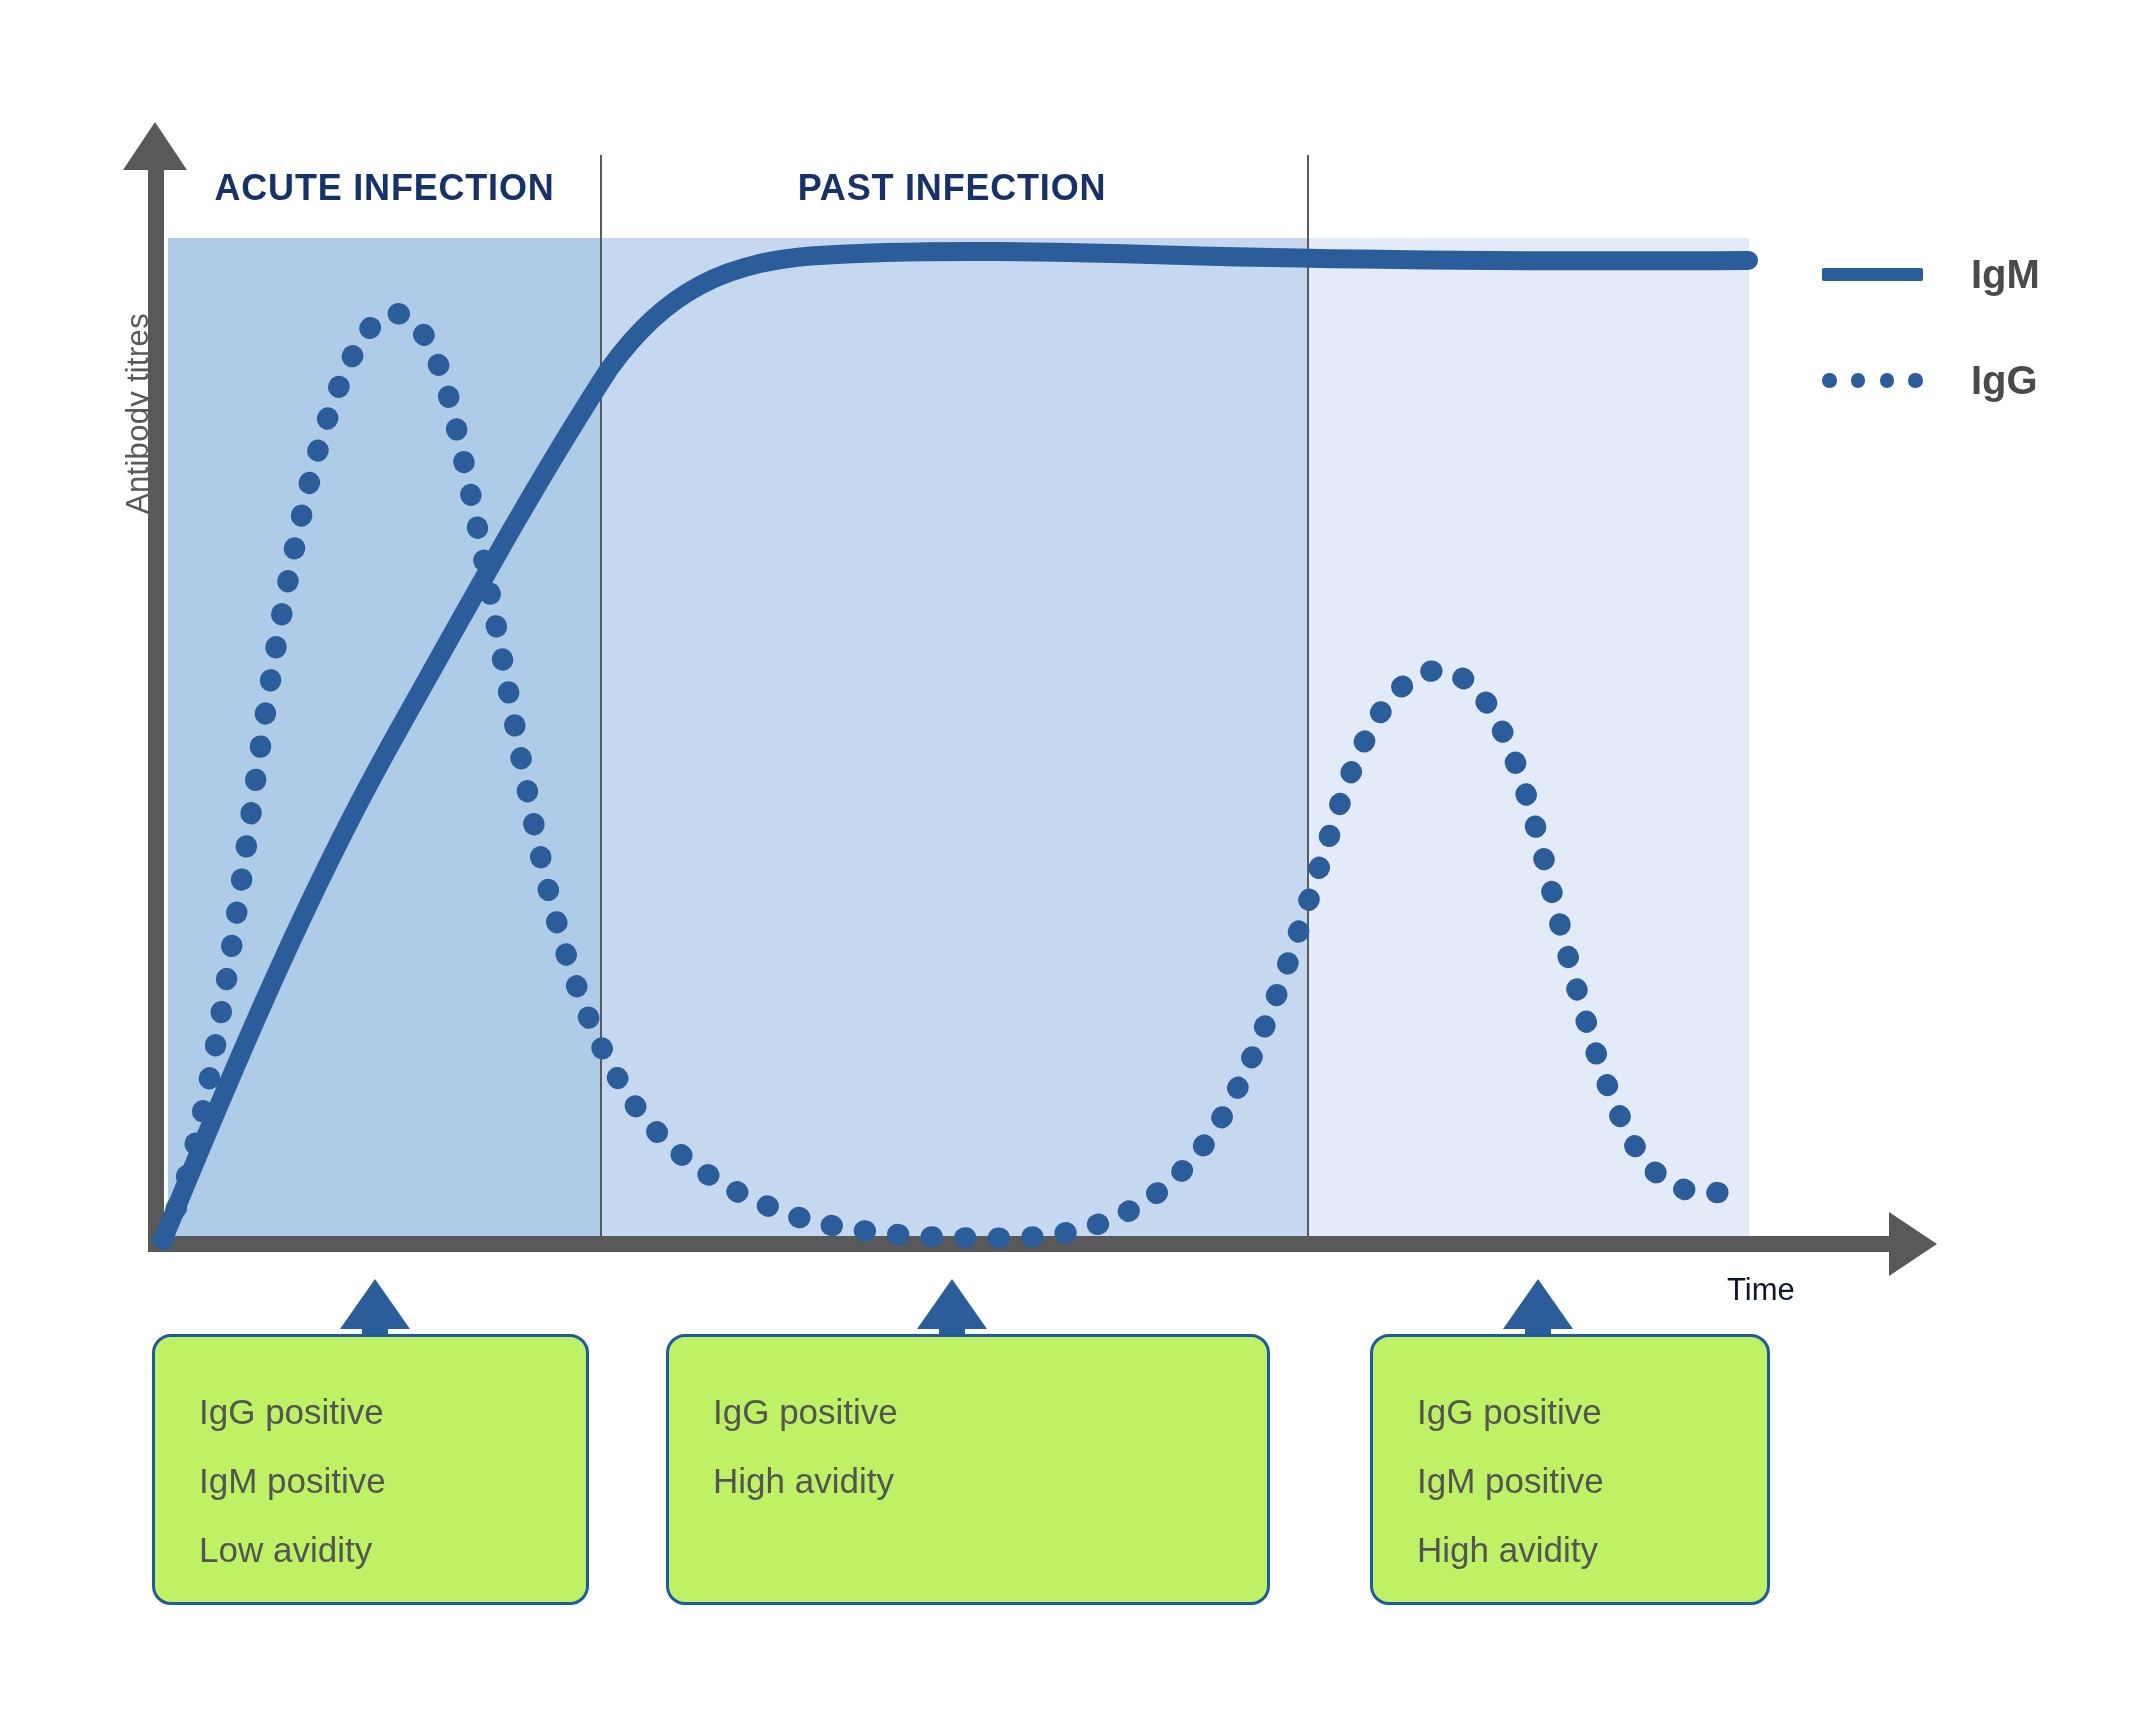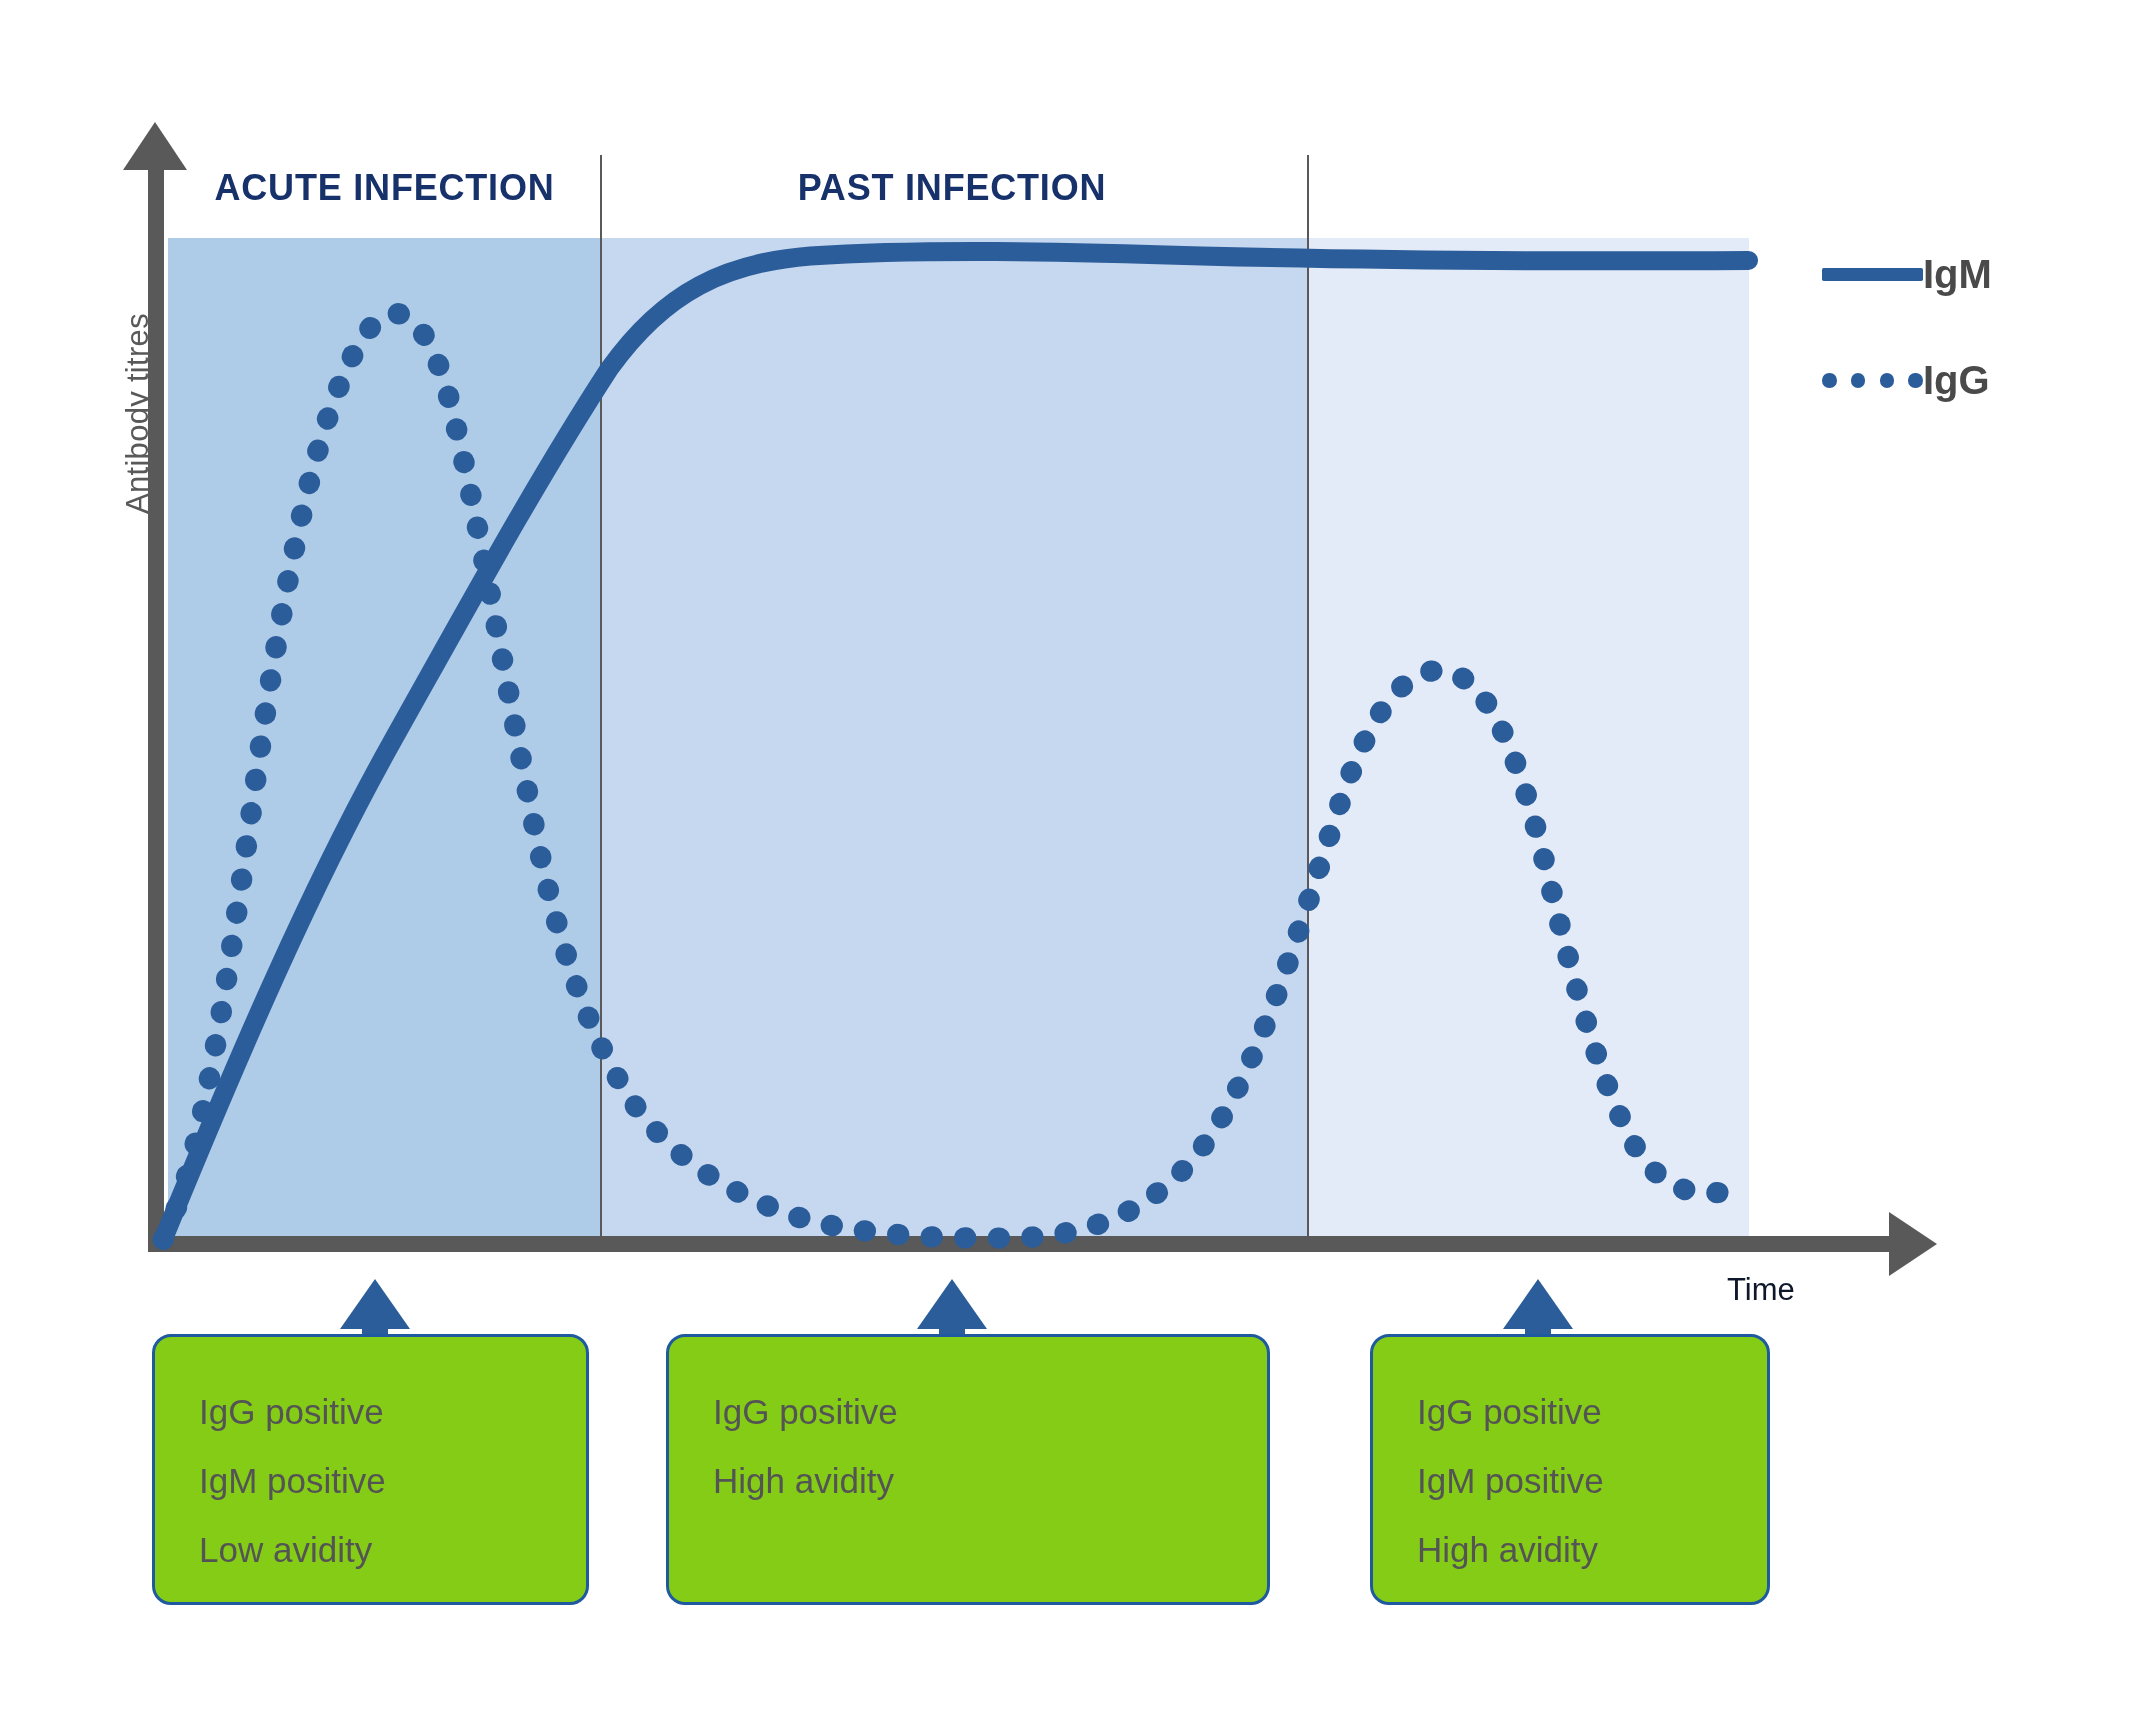--- a/index.html
+++ b/index.html
@@ -30,25 +30,25 @@
 
   
   svg.curves{position:absolute;left:0;top:0;width:2151px;height:1716px;overflow:visible;}
 
   
   .legend{position:absolute;}
   .legend-row{position:absolute;display:flex;align-items:center;}
   .legend-solid{width:101px;height:12.3px;background:#2c5d9b;border-radius:1.7px;}
   .legend-dots{width:101px;height:14.5px;display:flex;align-items:center;justify-content:space-between;}
   .legend-dots i{display:block;width:14.5px;height:14.5px;border-radius:50%;background:#2c5d9b;}
-  .legend-label{font-size:40px;font-weight:bold;color:#4a4a4a;white-space:nowrap;}
+  .legend-label{margin-left:48px;font-size:40px;font-weight:bold;color:#4a4a4a;white-space:nowrap;}
 
   
   .callout{
-    position:absolute;border:3.9px solid #1f5aa0;border-radius:19px;background:#84cc16;
+    position:absolute;border:3.9px solid #1f5aa0;border-radius:19px;background:#bef264;
     box-sizing:border-box;
   }
   .callout-lines{position:absolute;left:44px;top:40px;}
   .callout-lines div{
     font-size:35px;color:#545454;line-height:69px;white-space:nowrap;
   }
   .pointer{position:absolute;}
   .pointer .stem{position:absolute;background:#2c5d9b;}
   .pointer .head{position:absolute;width:0;height:0;border-left:35px solid transparent;border-right:35px solid transparent;border-bottom:50px solid #2c5d9b;}
 </style>

